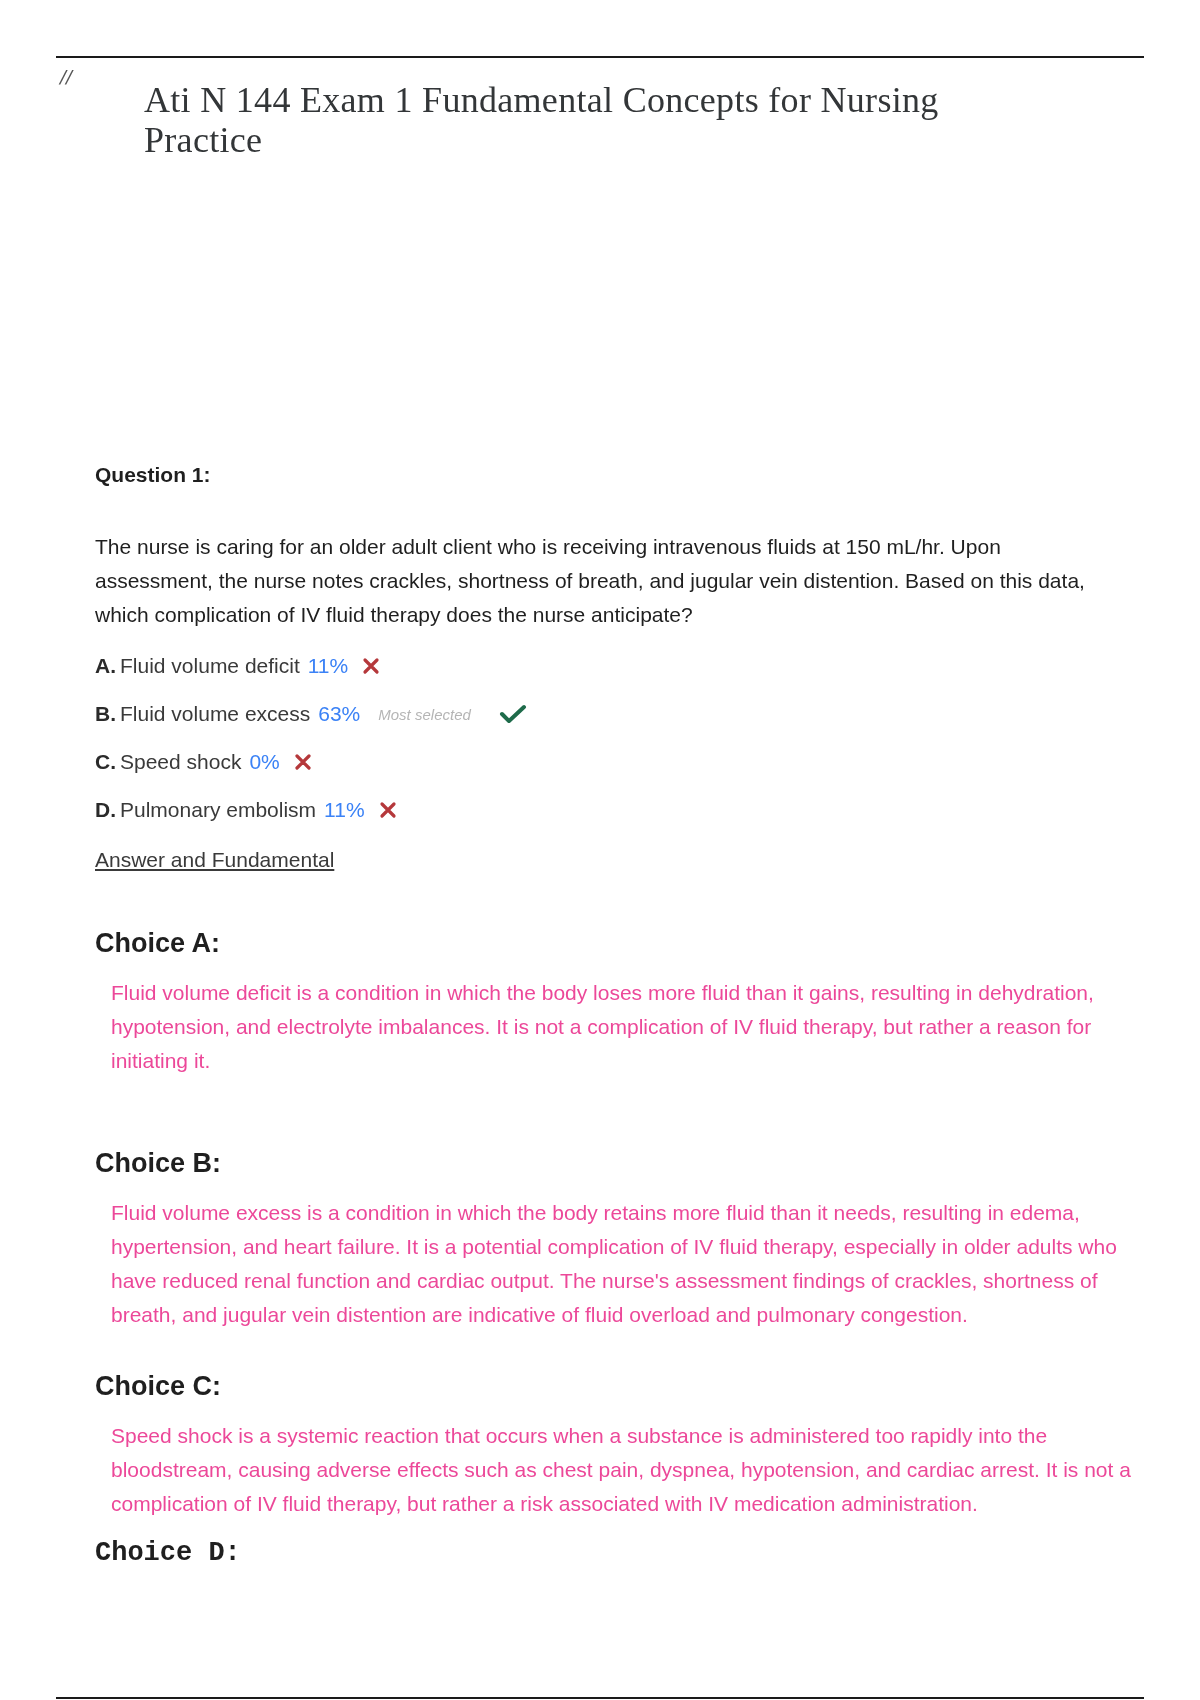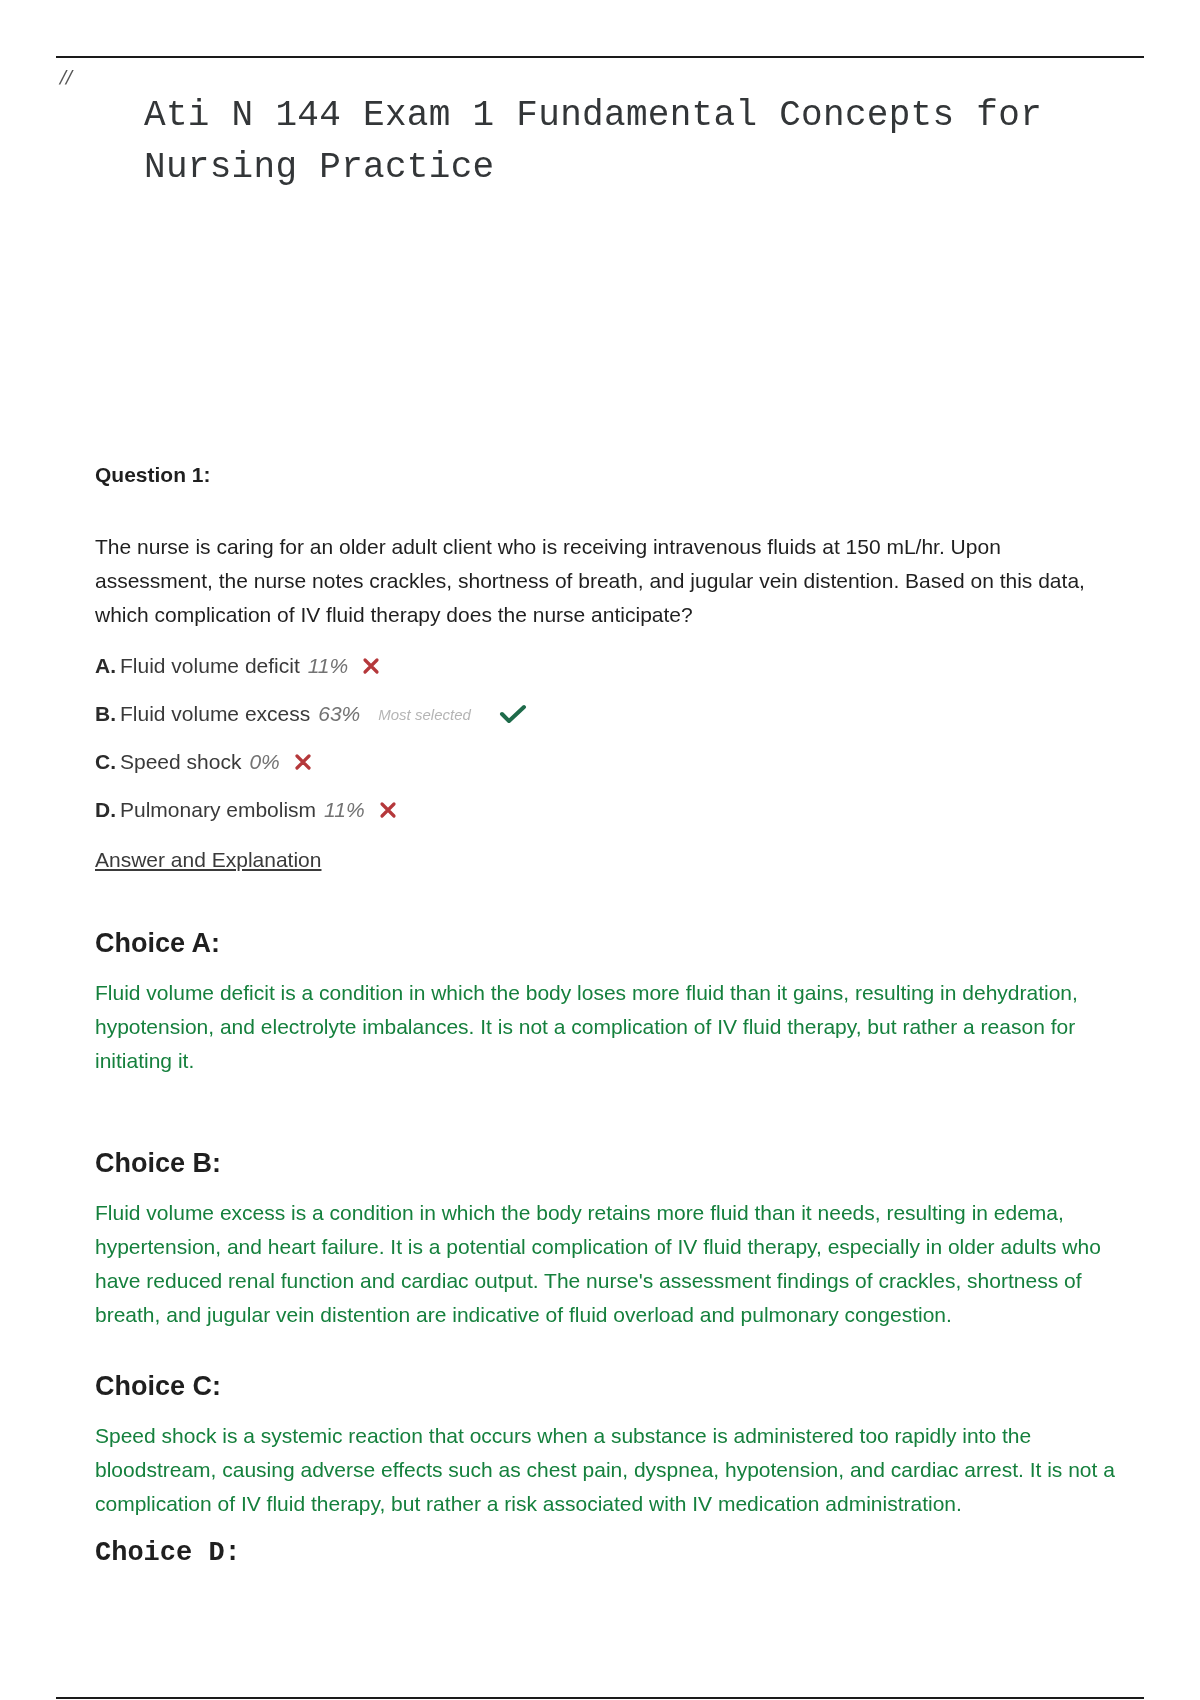--- a/index.html
+++ b/index.html
@@ -29,27 +29,27 @@
       left: 60px;
       top: 66px;
       font-size: 18px;
       font-style: italic;
       color: #555;
       font-family: "DejaVu Sans", sans-serif;
     }
     .doc-title {
       position: absolute;
       left: 144px;
-      top: 90px;
+      top: 80px;
       width: 900px;
       margin: 0;
-      font-family: Liberation Mono, monospace;
+      font-family: Liberation Serif, serif;
       font-weight: normal;
       font-size: 36px;
-      line-height: 52px;
+      line-height: 40px;
       color: #333638;
       letter-spacing: 0.3px;
     }
     .content {
       position: absolute;
       left: 95px;
       top: 460px;
       width: 1020px;
     }
     .question-label {
@@ -69,21 +69,21 @@
     }
     .options { margin: 0; padding: 0; list-style: none; }
     .option {
       display: flex;
       align-items: center;
       height: 48px;
       font-size: 21px;
       color: #3a3a3a;
     }
     .option .letter { font-weight: bold; color: #2a2a2a; margin-right: 4px; }
-    .option .pct { font-style: italic; margin-left: 8px; color: #737373; }
+    .option .pct { margin-left: 8px; color: #3b82f6; }
     .option .most {
       font-style: italic;
       font-size: 15px;
       color: #b5b5b5;
       margin-left: 18px;
     }
     .mark { display: inline-flex; margin-left: 14px; }
     .mark.check { margin-left: 28px; }
     .answer-link {
       display: inline-block;
@@ -95,23 +95,23 @@
     }
     .choice-head {
       font-size: 27px;
       font-weight: bold;
       color: #1f1f1f;
       margin: 0;
       line-height: 30px;
     }
     .choice-body {
       font-size: 21px;
-      color: #15803d;
+      color: #ec4899;
       line-height: 34px;
-      margin: 0;
+      margin: 16px;
       width: 1030px;
     }
     .choice-block { position: absolute; left: 95px; width: 1040px; }
   </style>
 </head>
 <body>
 
 <div class="page-rule rule-top"></div>
 
 <div class="slashes">//</div>
@@ -159,21 +159,21 @@
       <span>Pulmonary embolism</span>
       <span class="pct">11%</span>
       <span class="mark">
         <svg width="18" height="18" viewBox="0 0 18 18">
             <path d="M3 3 L15 15 M15 3 L3 15" stroke="#b5383b" stroke-width="3.2" stroke-linecap="round"></path>
           </svg>
       </span>
     </li>
   </ul>
 
-  <a class="answer-link">Answer and Explanation</a>
+  <a class="answer-link">Answer and Fundamental</a>
 </div>
 
 <div class="choice-block" style="top:928px;">
   <p class="choice-head">Choice A:</p>
   <p class="choice-body" style="margin-top:18px;">Fluid volume deficit is a condition in which the body loses more fluid than it gains, resulting in dehydration, hypotension, and electrolyte imbalances. It is not a complication of IV fluid therapy, but rather a reason for initiating it.</p>
 </div>
 
 <div class="choice-block" style="top:1148px;">
   <p class="choice-head">Choice B:</p>
   <p class="choice-body" style="margin-top:18px;">Fluid volume excess is a condition in which the body retains more fluid than it needs, resulting in edema, hypertension, and heart failure. It is a potential complication of IV fluid therapy, especially in older adults who have reduced renal function and cardiac output. The nurse's assessment findings of crackles, shortness of breath, and jugular vein distention are indicative of fluid overload and pulmonary congestion.</p>

